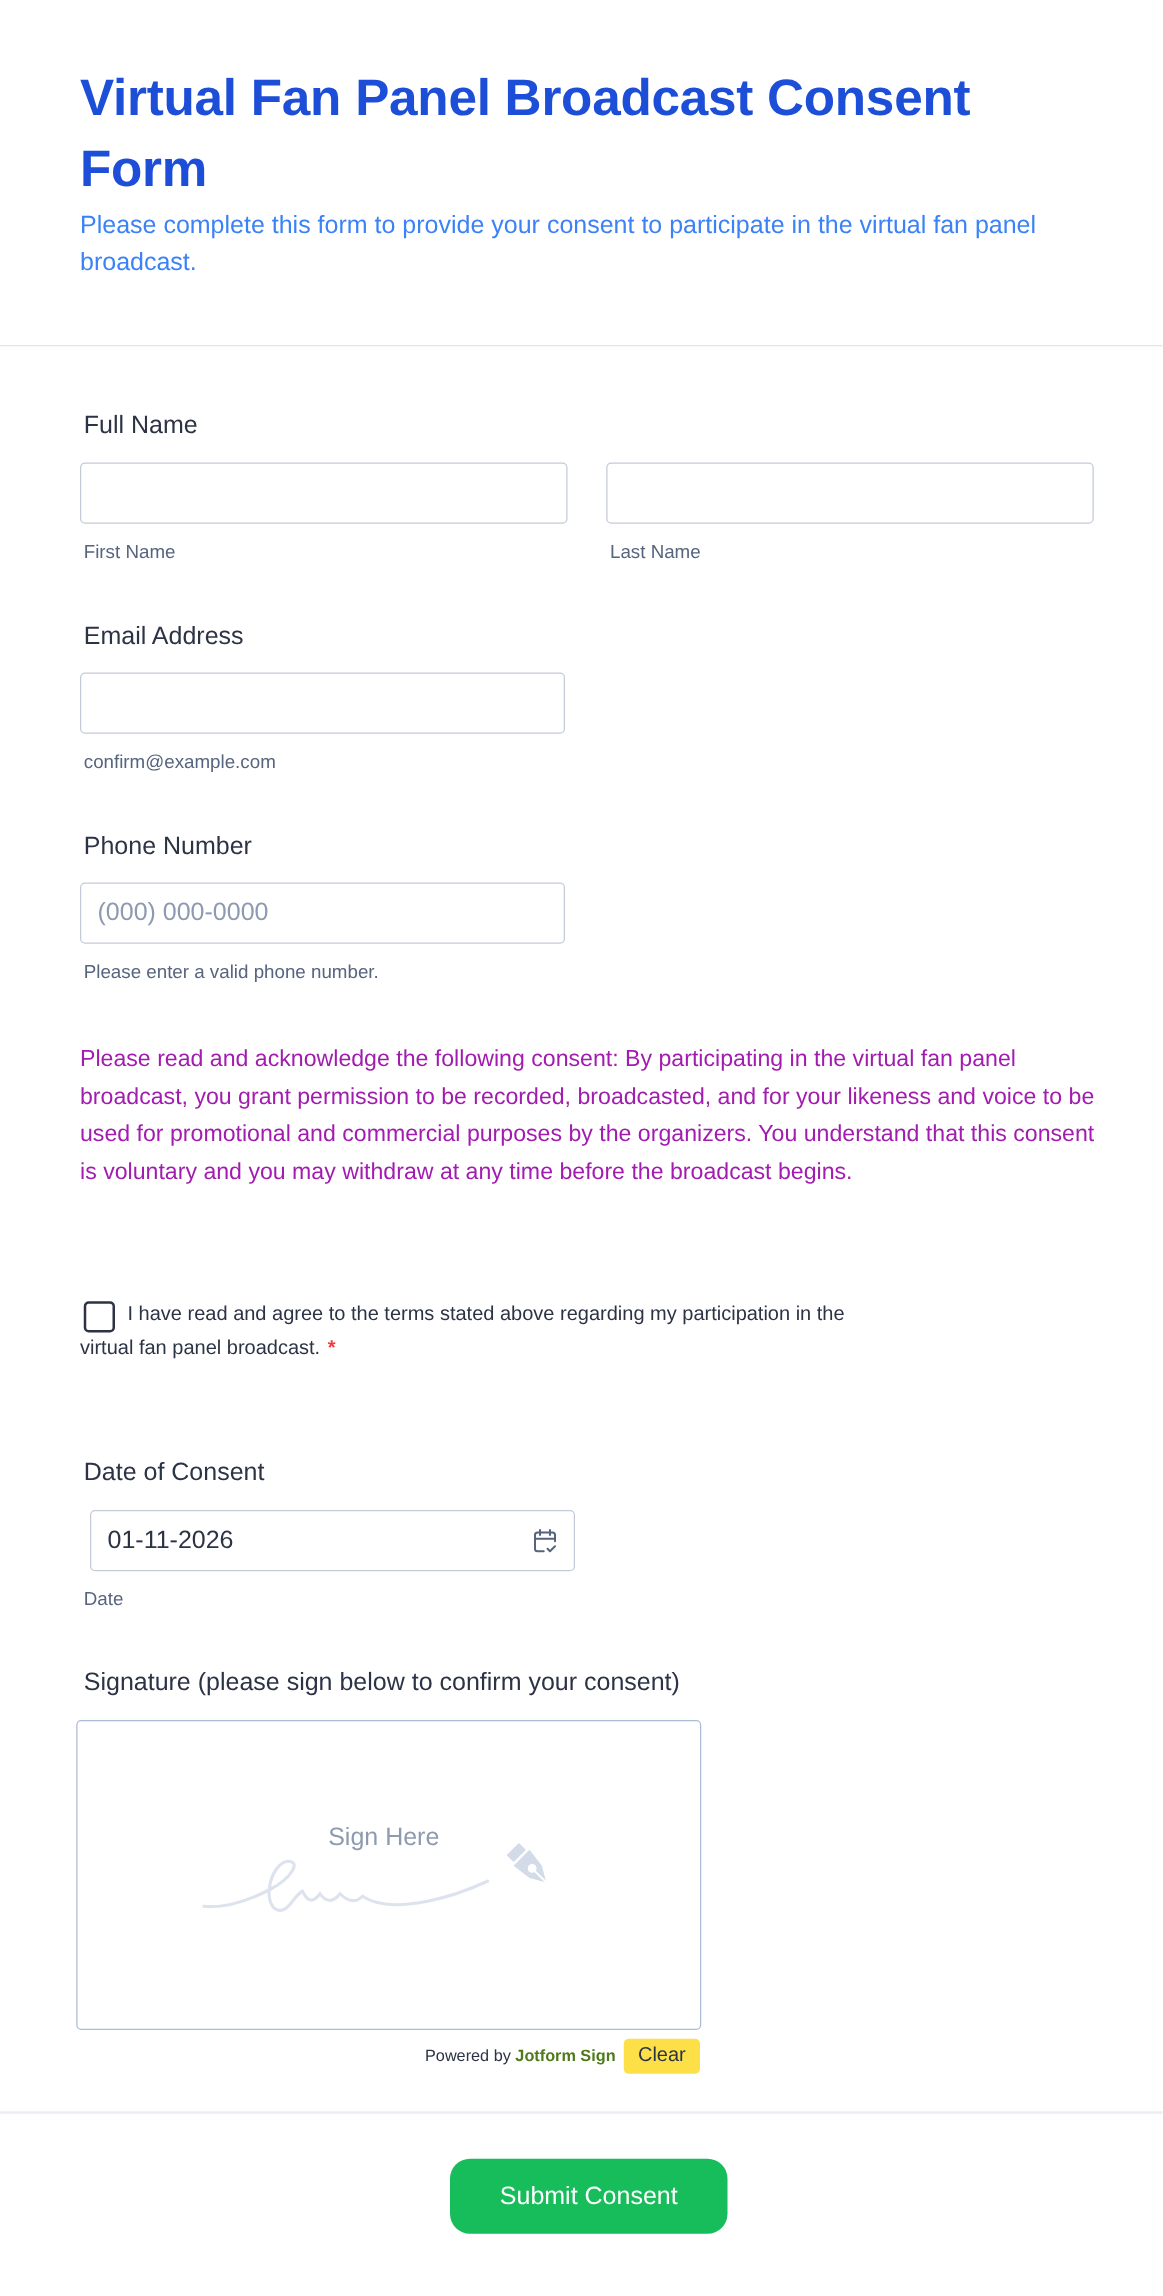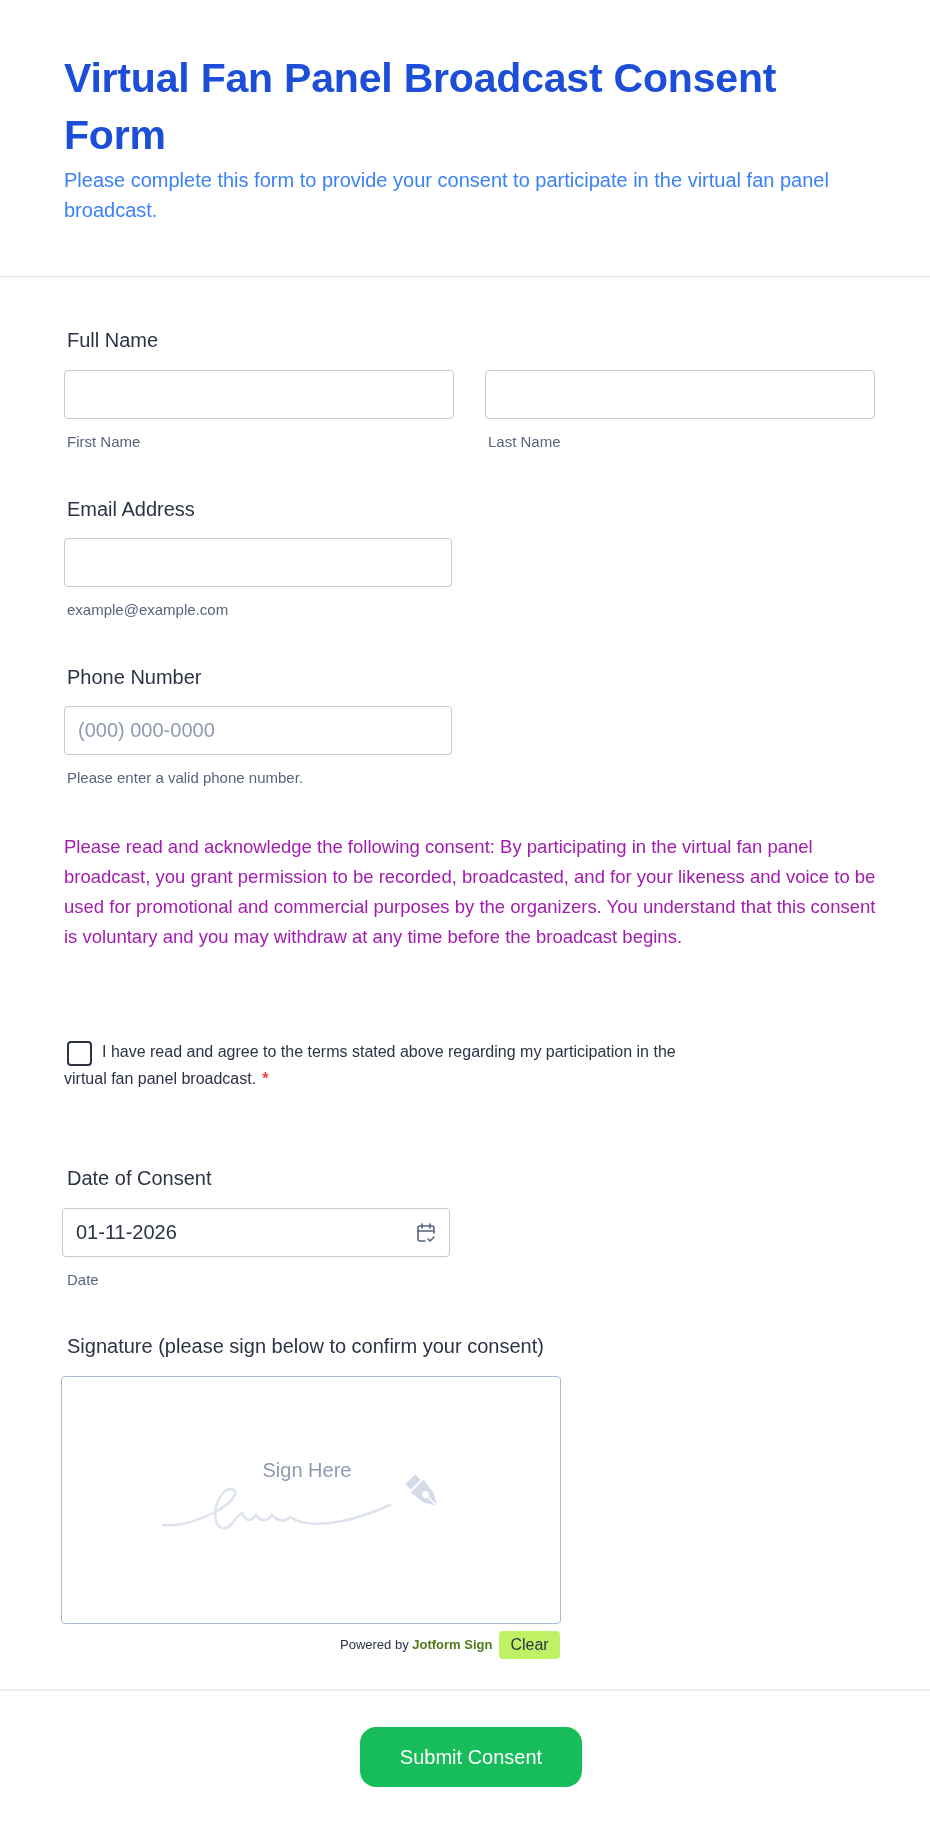--- a/index.html
+++ b/index.html
@@ -18,49 +18,49 @@
 
   .text-input { height: 49px; border: 1px solid #c3cad8; border-radius: 4px; background: #fff; font-size: 20px; line-height: 47px; padding: 12px 13px; color: #2c3345; font-family: "Liberation Sans", "DejaVu Sans", sans-serif; outline: none; }
   .text-input::placeholder { color: #8d9ab0; }
 
   .consent-para { left: 64px; top: 832px; width: 820px; font-size: 18.5px; line-height: 30px; color: #a21caf; }
 
   .checkbox { left: 67px; top: 1041px; width: 25px; height: 25px; border: 2px solid #2c3345; border-radius: 4px; background: #fff; cursor: pointer; }
   .check-text { left: 64px; top: 1038px; width: 640px; font-size: 16px; line-height: 27px; color: #2c3345; text-indent: 38px; }
   .required-star { color: #f23a3c; margin-left: 6px; font-weight: 700; }
 
-  .date-input { left: 62px; top: 1208px; width: 388px; height: 49px; border: 1px solid #c3cad8; border-radius: 4px; background: #fff; }
+  .date-input { left: 72px; top: 1208px; width: 388px; height: 49px; border: 1px solid #c3cad8; border-radius: 4px; background: #fff; }
   .date-value { position: absolute; left: 13px; top: 0; line-height: 47px; font-size: 20px; color: #2c3345; }
   .cal-icon { position: absolute; right: 12px; top: 13px; width: 22px; height: 22px; }
 
   .sig-box { left: 61px; top: 1376px; width: 500px; height: 248px; border: 1px solid #a9bbd6; border-radius: 4px; background: #fff; cursor: crosshair; }
   .sig-placeholder { position: absolute; left: 100px; top: 82px; width: 290px; height: 80px; }
   .sig-here { position: absolute; left: 0; width: 100%; top: 0; text-align: center; font-size: 20px; color: #8d9ab0; }
   .powered { left: 340px; top: 1637px; font-size: 13px; line-height: 16px; color: #2c3345; white-space: nowrap; }
   .powered .brand { color: #4e7a1a; font-weight: 700; }
-  .clear-btn { left: 499px; top: 1631px; width: 61px; height: 28px; background: #bef264; border-radius: 4px; border: none; font-size: 16px; line-height: 28px; text-align: center; color: #2c3345; cursor: pointer; font-family: "Liberation Sans", "DejaVu Sans", sans-serif; }
+  .clear-btn { left: 499px; top: 1631px; width: 61px; height: 28px; background: #fde047; border-radius: 4px; border: none; font-size: 16px; line-height: 28px; text-align: center; color: #2c3345; cursor: pointer; font-family: "Liberation Sans", "DejaVu Sans", sans-serif; }
 
   .submit-btn { left: 360px; top: 1727px; width: 222px; height: 60px; background: #18bd5b; border: none; border-radius: 16px; color: #ffffff; font-size: 20px; font-family: "Liberation Sans", "DejaVu Sans", sans-serif; cursor: pointer; text-align: center; line-height: 60px; }
 </style>
 </head>
 <body>
 
 <h1 class="abs form-title">Virtual Fan Panel Broadcast Consent Form</h1>
 <p class="abs form-subtitle">Please complete this form to provide your consent to participate in the virtual fan panel broadcast.</p>
 <div class="abs divider top"></div>
 
 <label class="abs label" style="top:328px;">Full Name</label>
 <input class="abs text-input" style="left: 64px; top: 370px; width: 390px;" type="text" placeholder="">
 <input class="abs text-input" style="left: 485px; top: 370px; width: 390px;" type="text" placeholder="">
 <span class="abs sublabel" style="left:67px; top:433px;">First Name</span>
 <span class="abs sublabel" style="left:488px; top:433px;">Last Name</span>
 
 <label class="abs label" style="top:497px;">Email Address</label>
 <input class="abs text-input" style="left: 64px; top: 538px; width: 388px;" type="email" placeholder="">
-<span class="abs sublabel" style="left:67px; top:601px;">example@example.com</span>
+<span class="abs sublabel" style="left:67px; top:601px;">confirm@example.com</span>
 
 <label class="abs label" style="top:665px;">Phone Number</label>
 <input class="abs text-input" style="left: 64px; top: 706px; width: 388px;" type="tel" placeholder="(000) 000-0000">
 <span class="abs sublabel" style="left:67px; top:769px;">Please enter a valid phone number.</span>
 
 <p class="abs consent-para">Please read and acknowledge the following consent: By participating in the virtual fan panel broadcast, you grant permission to be recorded, broadcasted, and for your likeness and voice to be used for promotional and commercial purposes by the organizers. You understand that this consent is voluntary and you may withdraw at any time before the broadcast begins.</p>
 
 <div class="abs checkbox" role="checkbox" aria-checked="false"></div>
 <p class="abs check-text"><span>I have read and agree to the terms stated above regarding my participation in the virtual fan panel broadcast.</span><span class="required-star">*</span></p>
 

